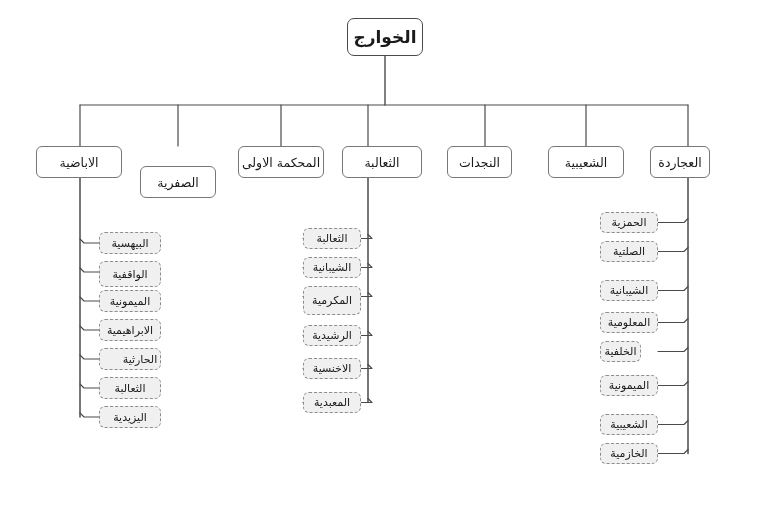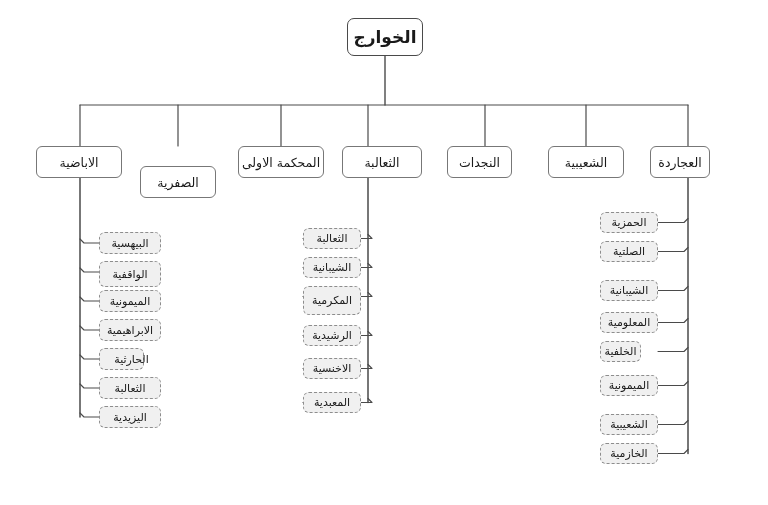--- a/index.html
+++ b/index.html
@@ -106,21 +106,21 @@
       </div>
       <div class="node node-l3" style="left: 99px; top: 261px; width: 62px; height: 26px;">
         <span>الواقفية</span>
       </div>
       <div class="node node-l3" style="left: 99px; top: 290px; width: 62px; height: 22px;">
         <span>الميمونية</span>
       </div>
       <div class="node node-l3" style="left: 99px; top: 319px; width: 62px; height: 22px;">
         <span>الابراهيمية</span>
       </div>
-      <div class="node node-l3" style="left: 99px; top: 348px; width: 45px; height: 22px; padding-left: 20px;">
+      <div class="node node-l3" style="left: 99px; top: 348px; width: 62px; height: 22px; padding-left: 20px;">
         <span>الحارثية</span>
       </div>
       <div class="node node-l3" style="left: 99px; top: 377px; width: 62px; height: 22px;">
         <span>الثعالبة</span>
       </div>
       <div class="node node-l3" style="left: 99px; top: 406px; width: 62px; height: 22px;">
         <span>اليزيدية</span>
       </div>
       <div class="node node-l2" style="left: 140px; top: 146px; width: 76px; height: 32px; margin-top: 20px;">
         <span>الصفرية</span>

